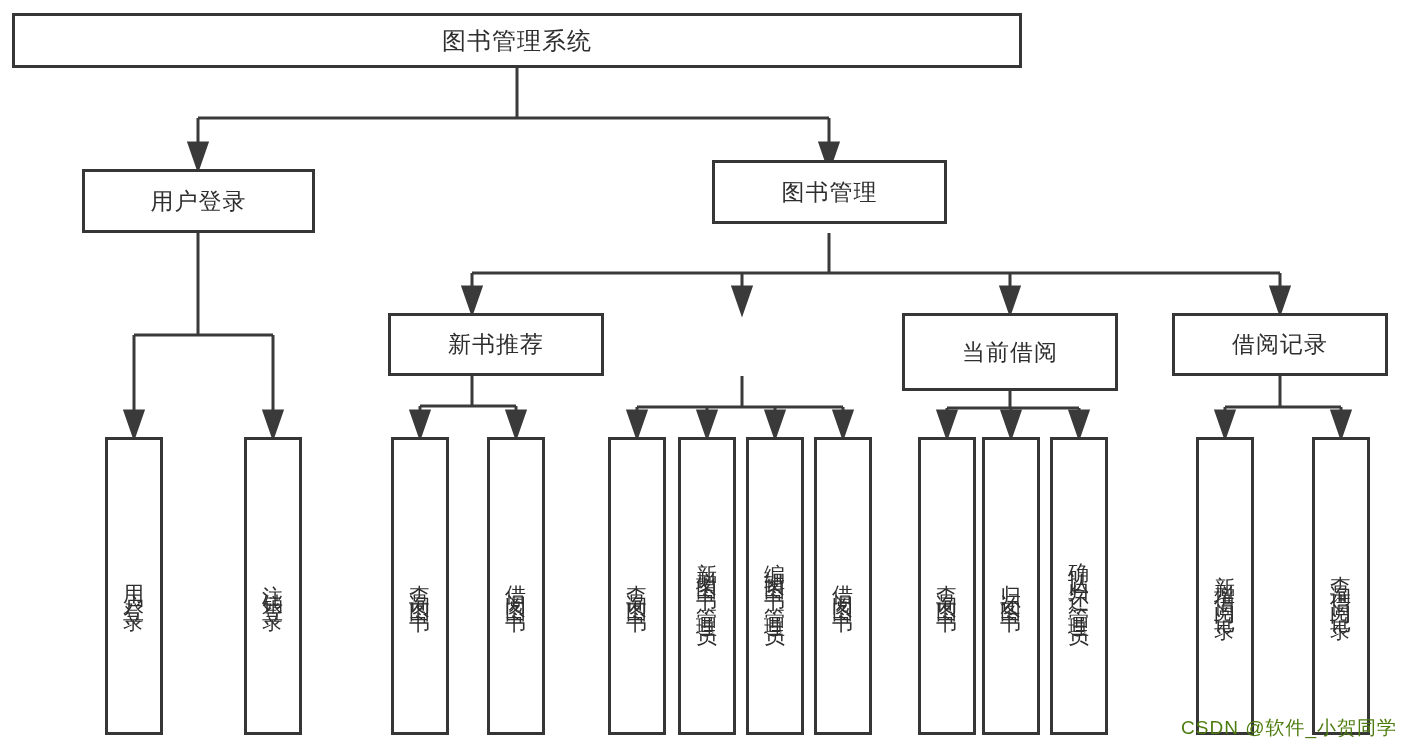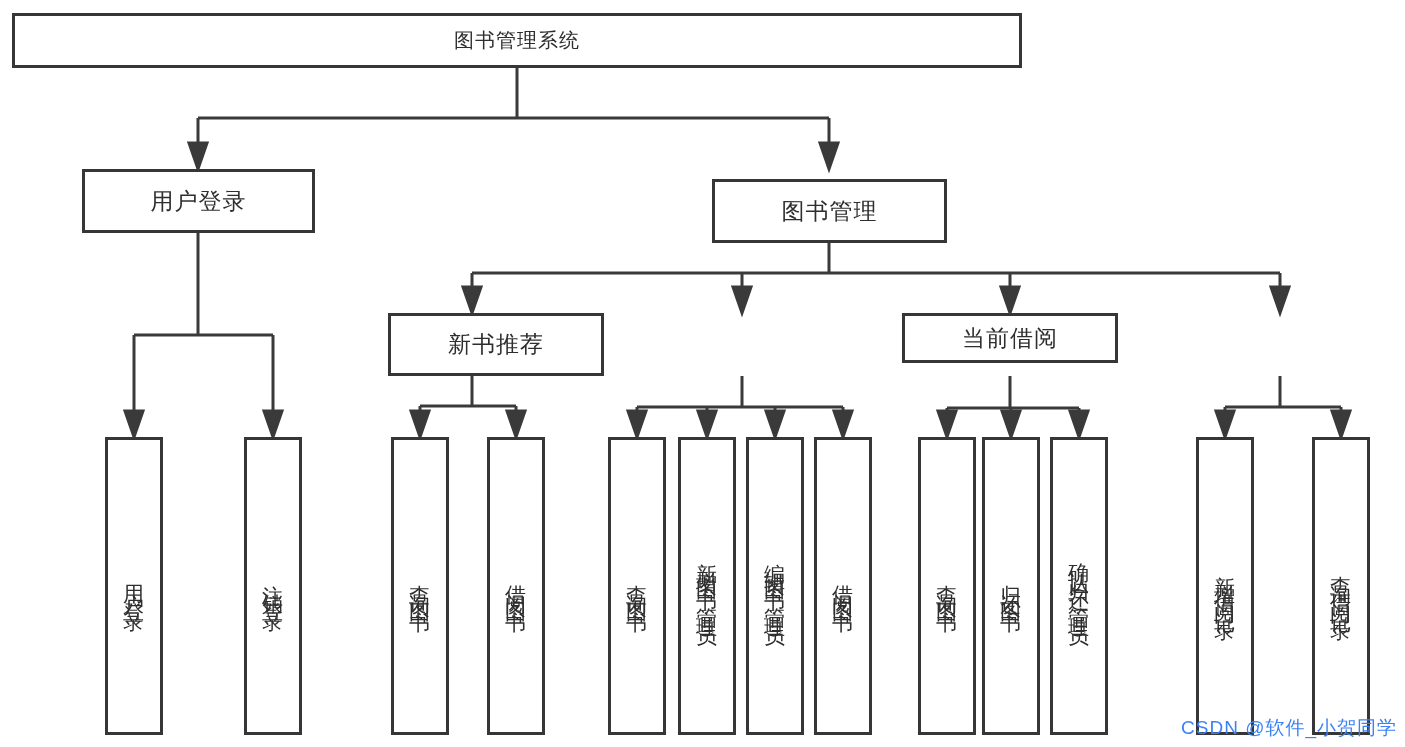--- a/index.html
+++ b/index.html
@@ -25,38 +25,38 @@
     position: absolute;
     box-sizing: border-box;
     background: #ffffff;
     border: 3px solid #363636;
     color: #2e2e2e;
     display: flex;
     align-items: center;
     justify-content: center;
     z-index: 2;
   }
-  .node.root    { font-size: 20px; letter-spacing: 1px; }
+  .node.root    { font-size: 24px; letter-spacing: 1px; }
   .node.branch  { font-size: 23px; letter-spacing: 1px; }
   .node.leaf    { font-size: 21px; }
   .vtext {
     writing-mode: vertical-rl;
     text-orientation: mixed;
     letter-spacing: 9px;
     line-height: 1;
     white-space: nowrap;
   }
   .watermark {
     position: absolute;
     right: 8px;
     bottom: 6px;
     z-index: 3;
     font-size: 19px;
     letter-spacing: 1px;
-    color: #3b82f6;
+    color: #4d7c0f;
     pointer-events: none;
   }
 </style>
 </head>
 <body>
 
 <div class="canvas">
 
   <svg class="wires" viewBox="0 0 1405 747" xmlns="http://www.w3.org/2000/svg">
 
@@ -104,24 +104,25 @@
     <g stroke="#3a3a3a" stroke-width="3" fill="#3a3a3a">
       <path fill="none" d="M1280,376 V407 M1225,407 H1341 M1225,407 V412 M1341,407 V412"></path>
       <polygon points="1216,411 1234,411 1225,437"></polygon>
       <polygon points="1332,411 1350,411 1341,437"></polygon>
     </g>
   </svg>
 
   <div class="node root" style="left:12px; top:13px; width:1010px; height:55px;">图书管理系统</div>
 
   <div class="node branch" style="left:82px; top:169px; width:233px; height:64px;">用户登录</div>
-  <div class="node branch" style="left:712px; top:179px; width:235px; height:64px;">图书管理</div>
+  <div class="node branch" style="left:712px; top:160px; width:235px; height:64px;">图书管理</div>
 
   <div class="node branch" style="left:364px; top:313px; width:216px; height:63px;margin-left:24px;">新书推荐</div>
-  <div class="node branch" style="left:902px; top:313px; width:216px; height:50px;">当前借阅</div>
+  <div class="node branch" style="left:902px; top:313px; width:216px; height:78px;">当前借阅</div>
+  <div class="node branch" style="left:1172px; top:313px; width:216px; height:63px;">借阅记录</div>
 
   <div class="node leaf" style="left:105px; top:437px; width:58px; height:298px;">
     <span class="vtext">用户登录</span>
   </div>
   <div class="node leaf" style="left:244px; top:437px; width:58px; height:298px;">
     <span class="vtext">注销登录</span>
   </div>
 
   <div class="node leaf" style="left:391px; top:437px; width:58px; height:298px;">
     <span class="vtext">查询图书</span>

